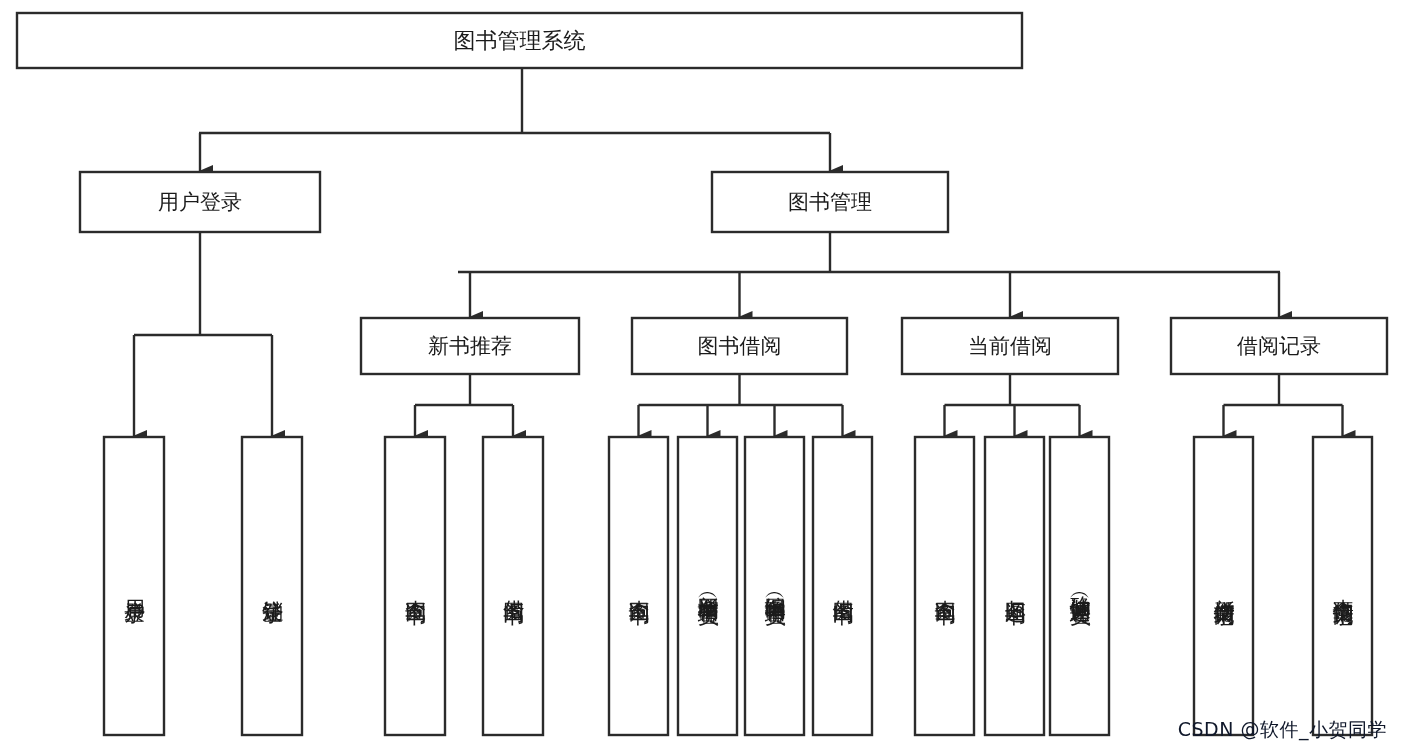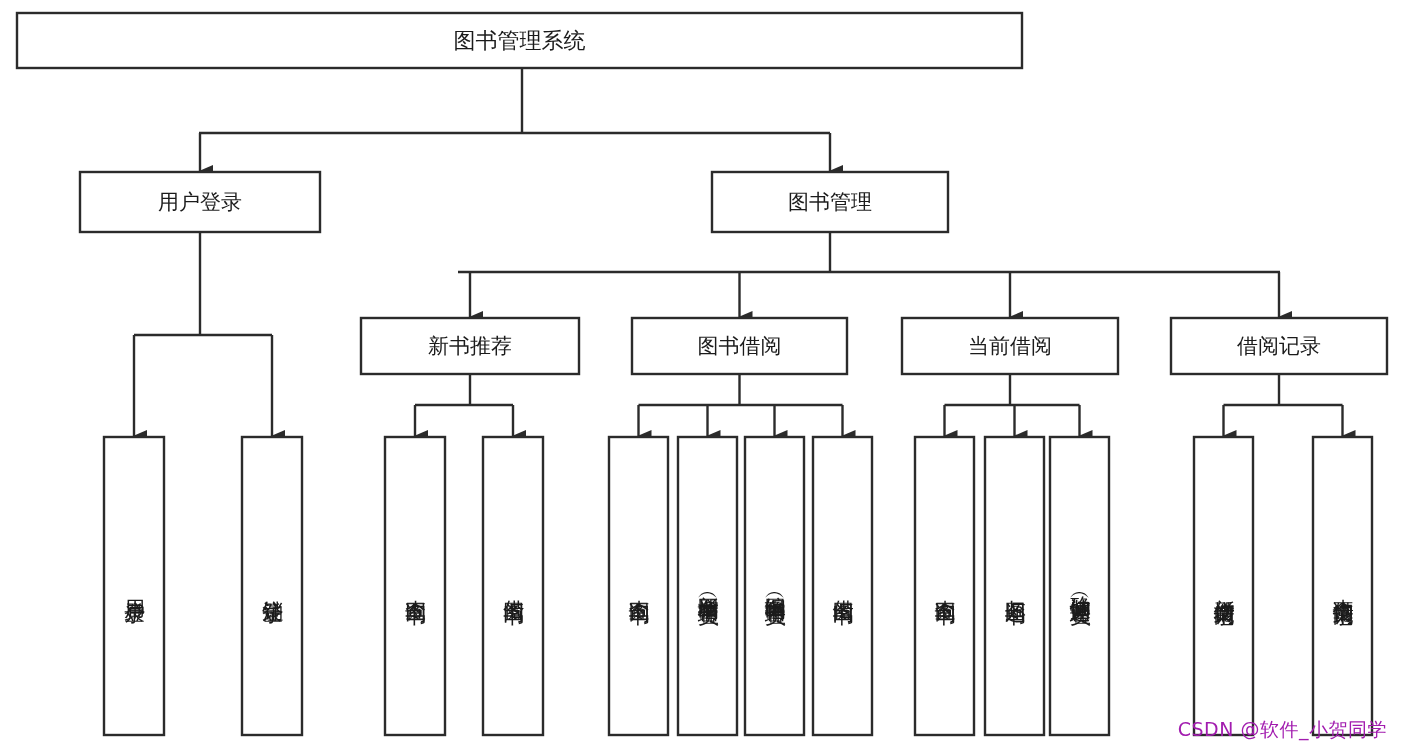--- a/index.html
+++ b/index.html
@@ -70,21 +70,21 @@
     color: #1b1b1b;
     white-space: nowrap;
     text-align: center;
   }
   .watermark {
     position: absolute;
     right: 8px;
     bottom: 4px;
     font-family: "DejaVu Sans", "Liberation Sans", sans-serif;
     font-size: 19px;
-    color: #a21caf;
+    color: #0f172a;
     letter-spacing: 0.5px;
     white-space: nowrap;
     pointer-events: none;
   }
 </style>
 </head>
 <body>
 
 <div id="diagram-root">
 

